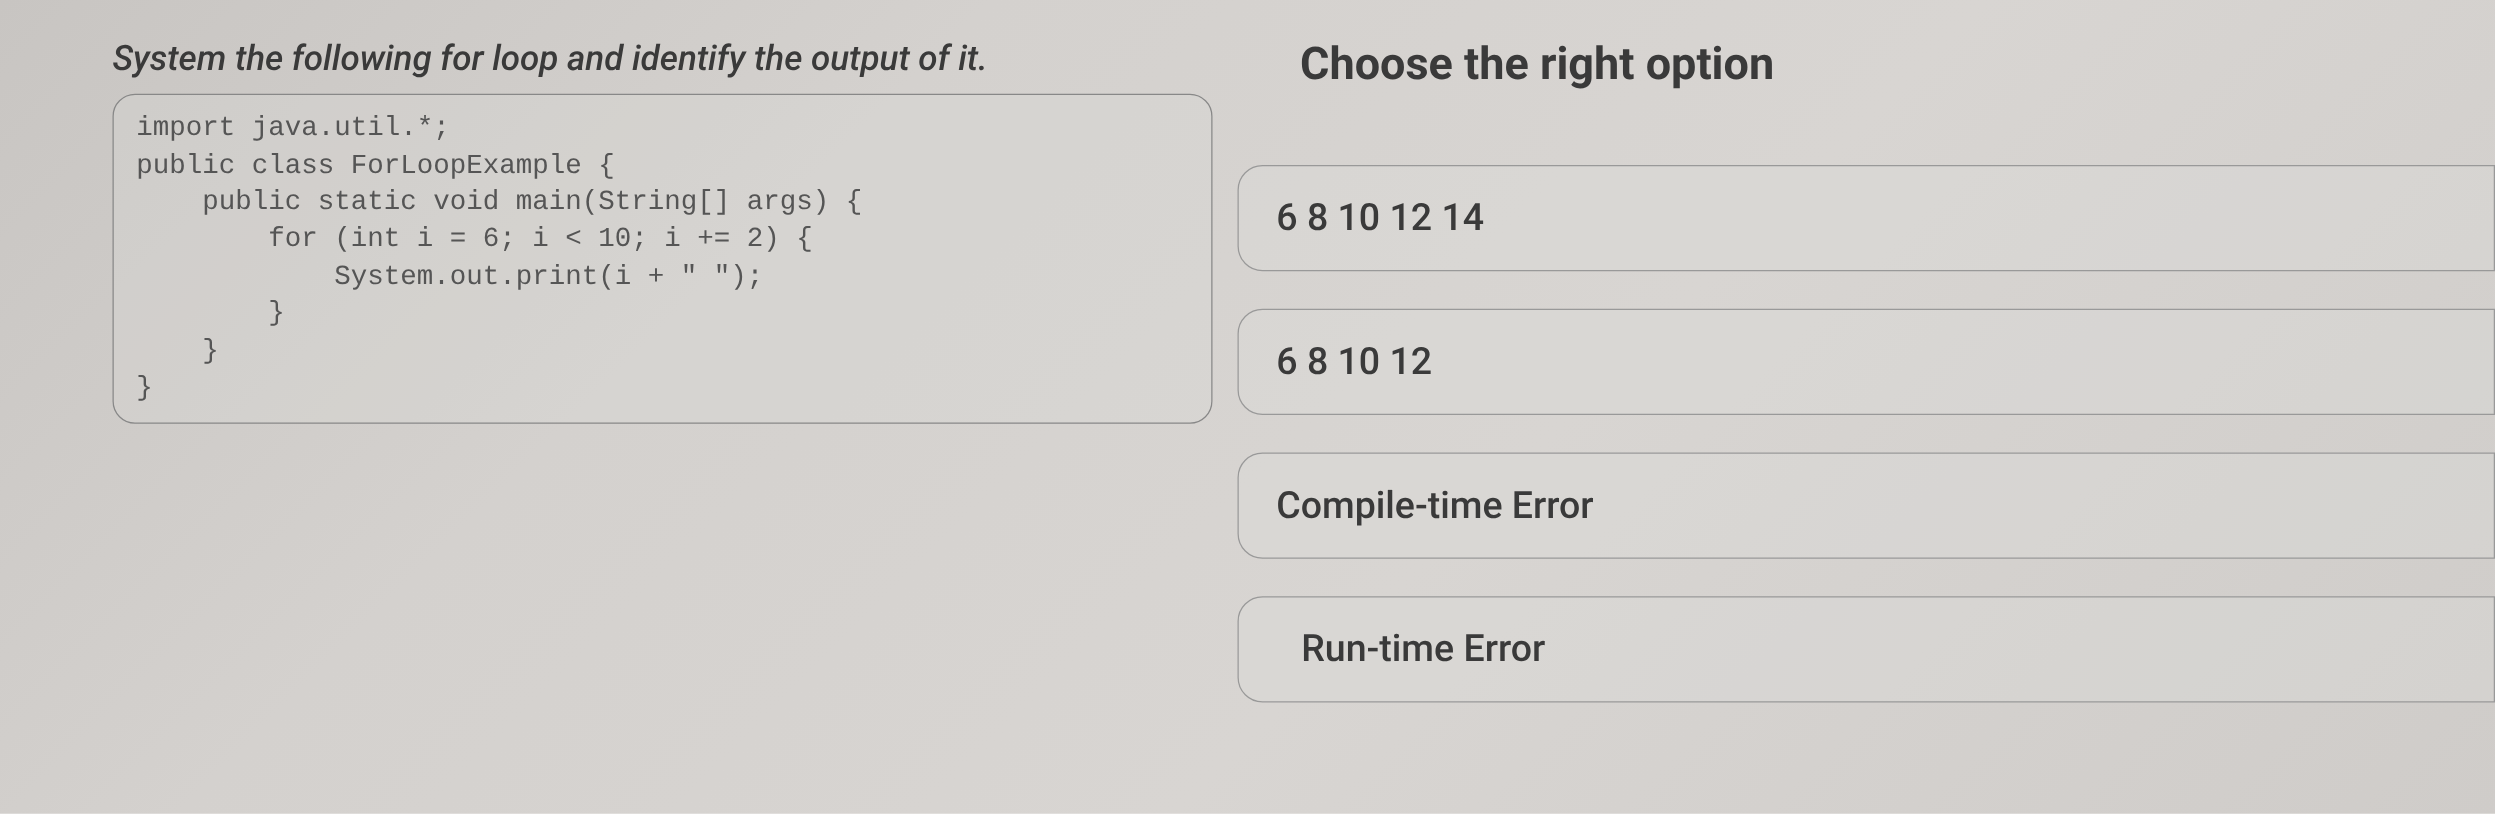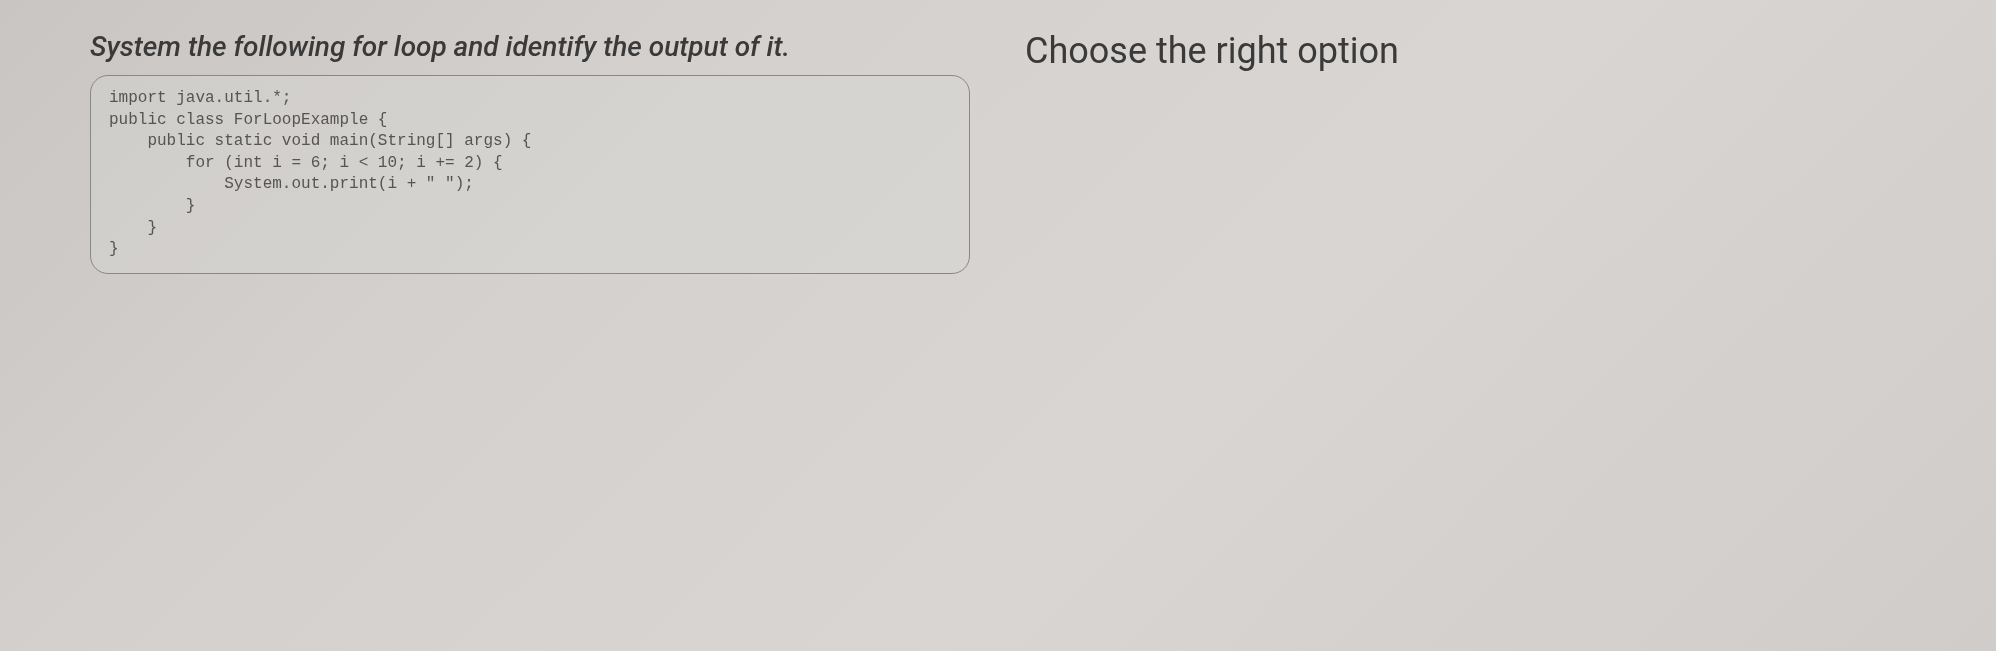--- a/index.html
+++ b/index.html
@@ -26,39 +26,39 @@
     color: #3a3a3a;
     margin-bottom: 12px;
     font-weight: 500;
   }
   .code-box {
     border: 1.5px solid #888;
     border-radius: 18px;
     padding: 12px 18px;
     background: rgba(220,218,215,0.3);
     font-family: "Courier New", Courier, monospace;
-    font-size: 16px;
+    font-size: 22px;
     color: #555;
     line-height: 1.35;
     white-space: pre;
     width: 880px;
   }
   .right-section {
     flex: 1;
     padding: 30px 0 0 0;
     display: flex;
     flex-direction: column;
     align-items: flex-start;
   }
   .prompt-text {
     font-size: 36px;
     color: #3a3a3a;
-    margin-left: 35px;
+    margin-left: 50px;
     margin-bottom: 60px;
-    font-weight: 400;
+    font-weight: 700;
   }
   .option {
     border: 1.5px solid #999;
     border-radius: 20px 0 0 20px;
     padding: 24px 30px;
     margin-bottom: 30px;
     font-size: 30px;
     color: #3a3a3a;
     background: rgba(222,220,217,0.35);
     width: 100%;
@@ -86,13 +86,19 @@
     public static void main(String[] args) {
         for (int i = 6; i &lt; 10; i += 2) {
             System.out.print(i + " ");
         }
     }
 }</div>
 </div>
 
 <div class="right-section">
   <div class="prompt-text">Choose the right option</div>
+  <div class="options-wrap">
+    <div class="option">6 8 10 12 14</div>
+    <div class="option">6 8 10 12</div>
+    <div class="option">Compile-time Error</div>
+    <div class="option">Run-time Error</div>
+  </div>
 </div>
 
 </body></html>

